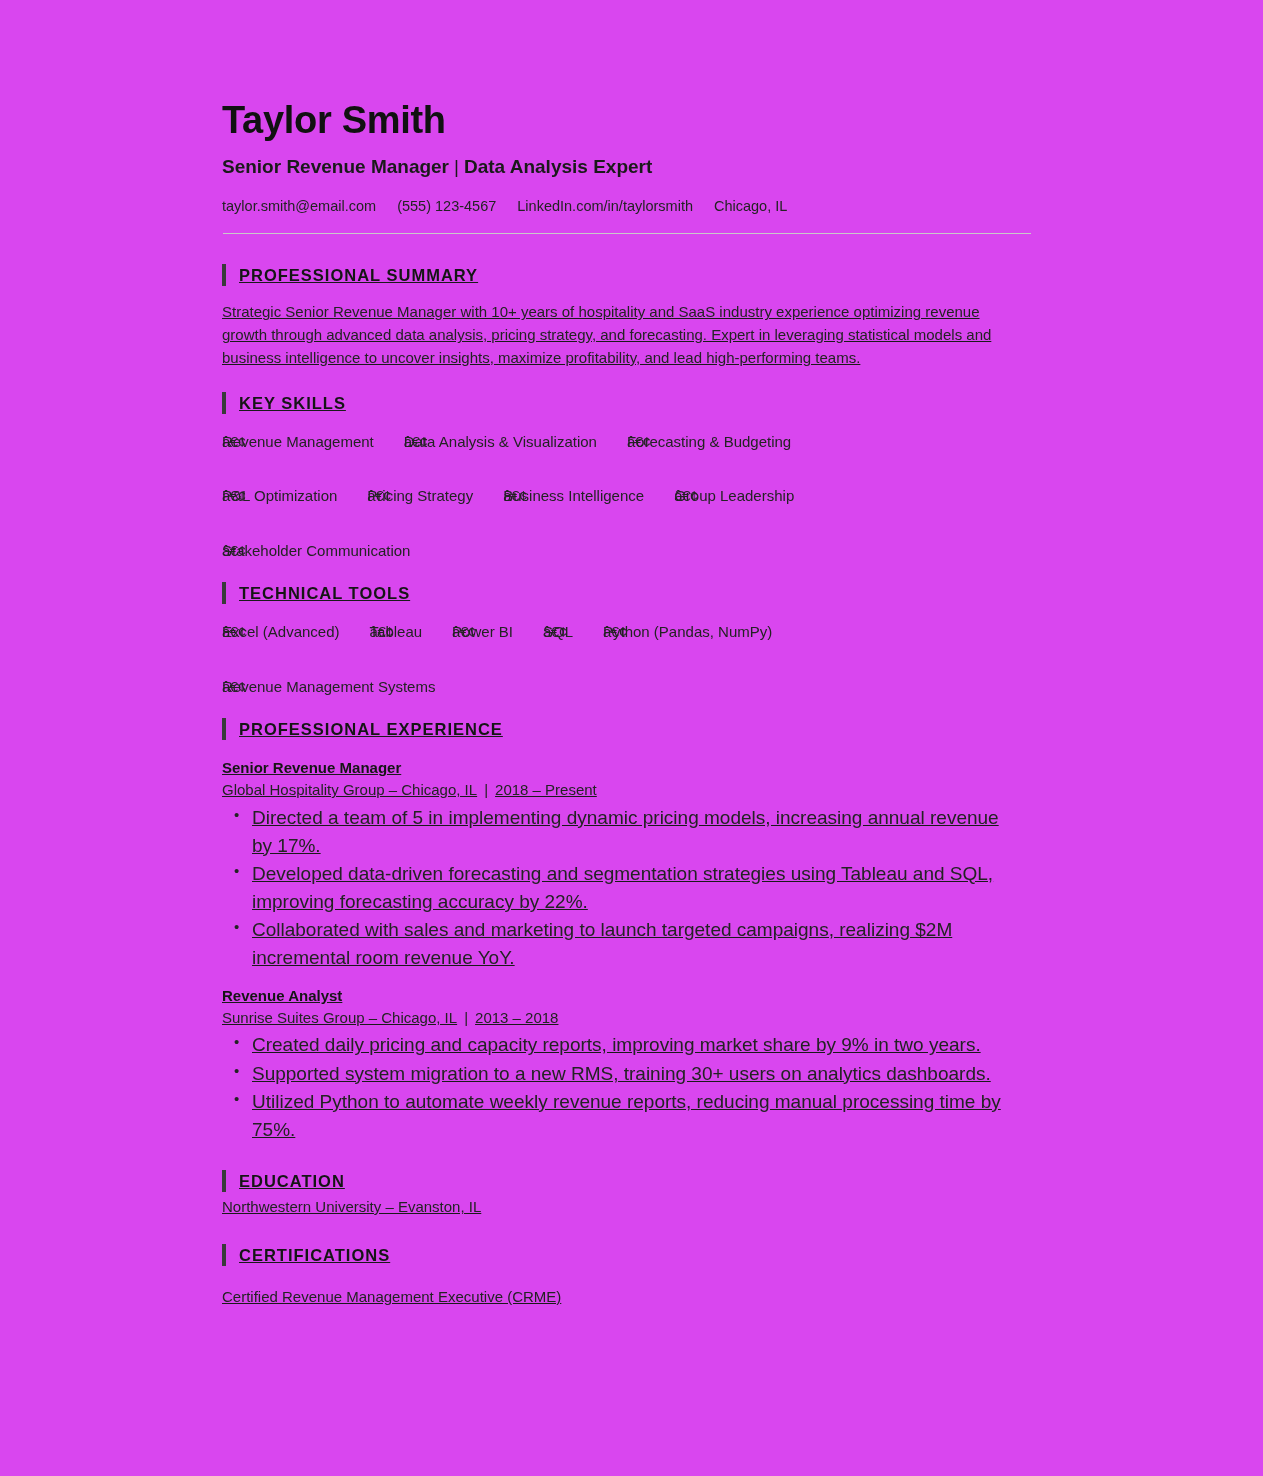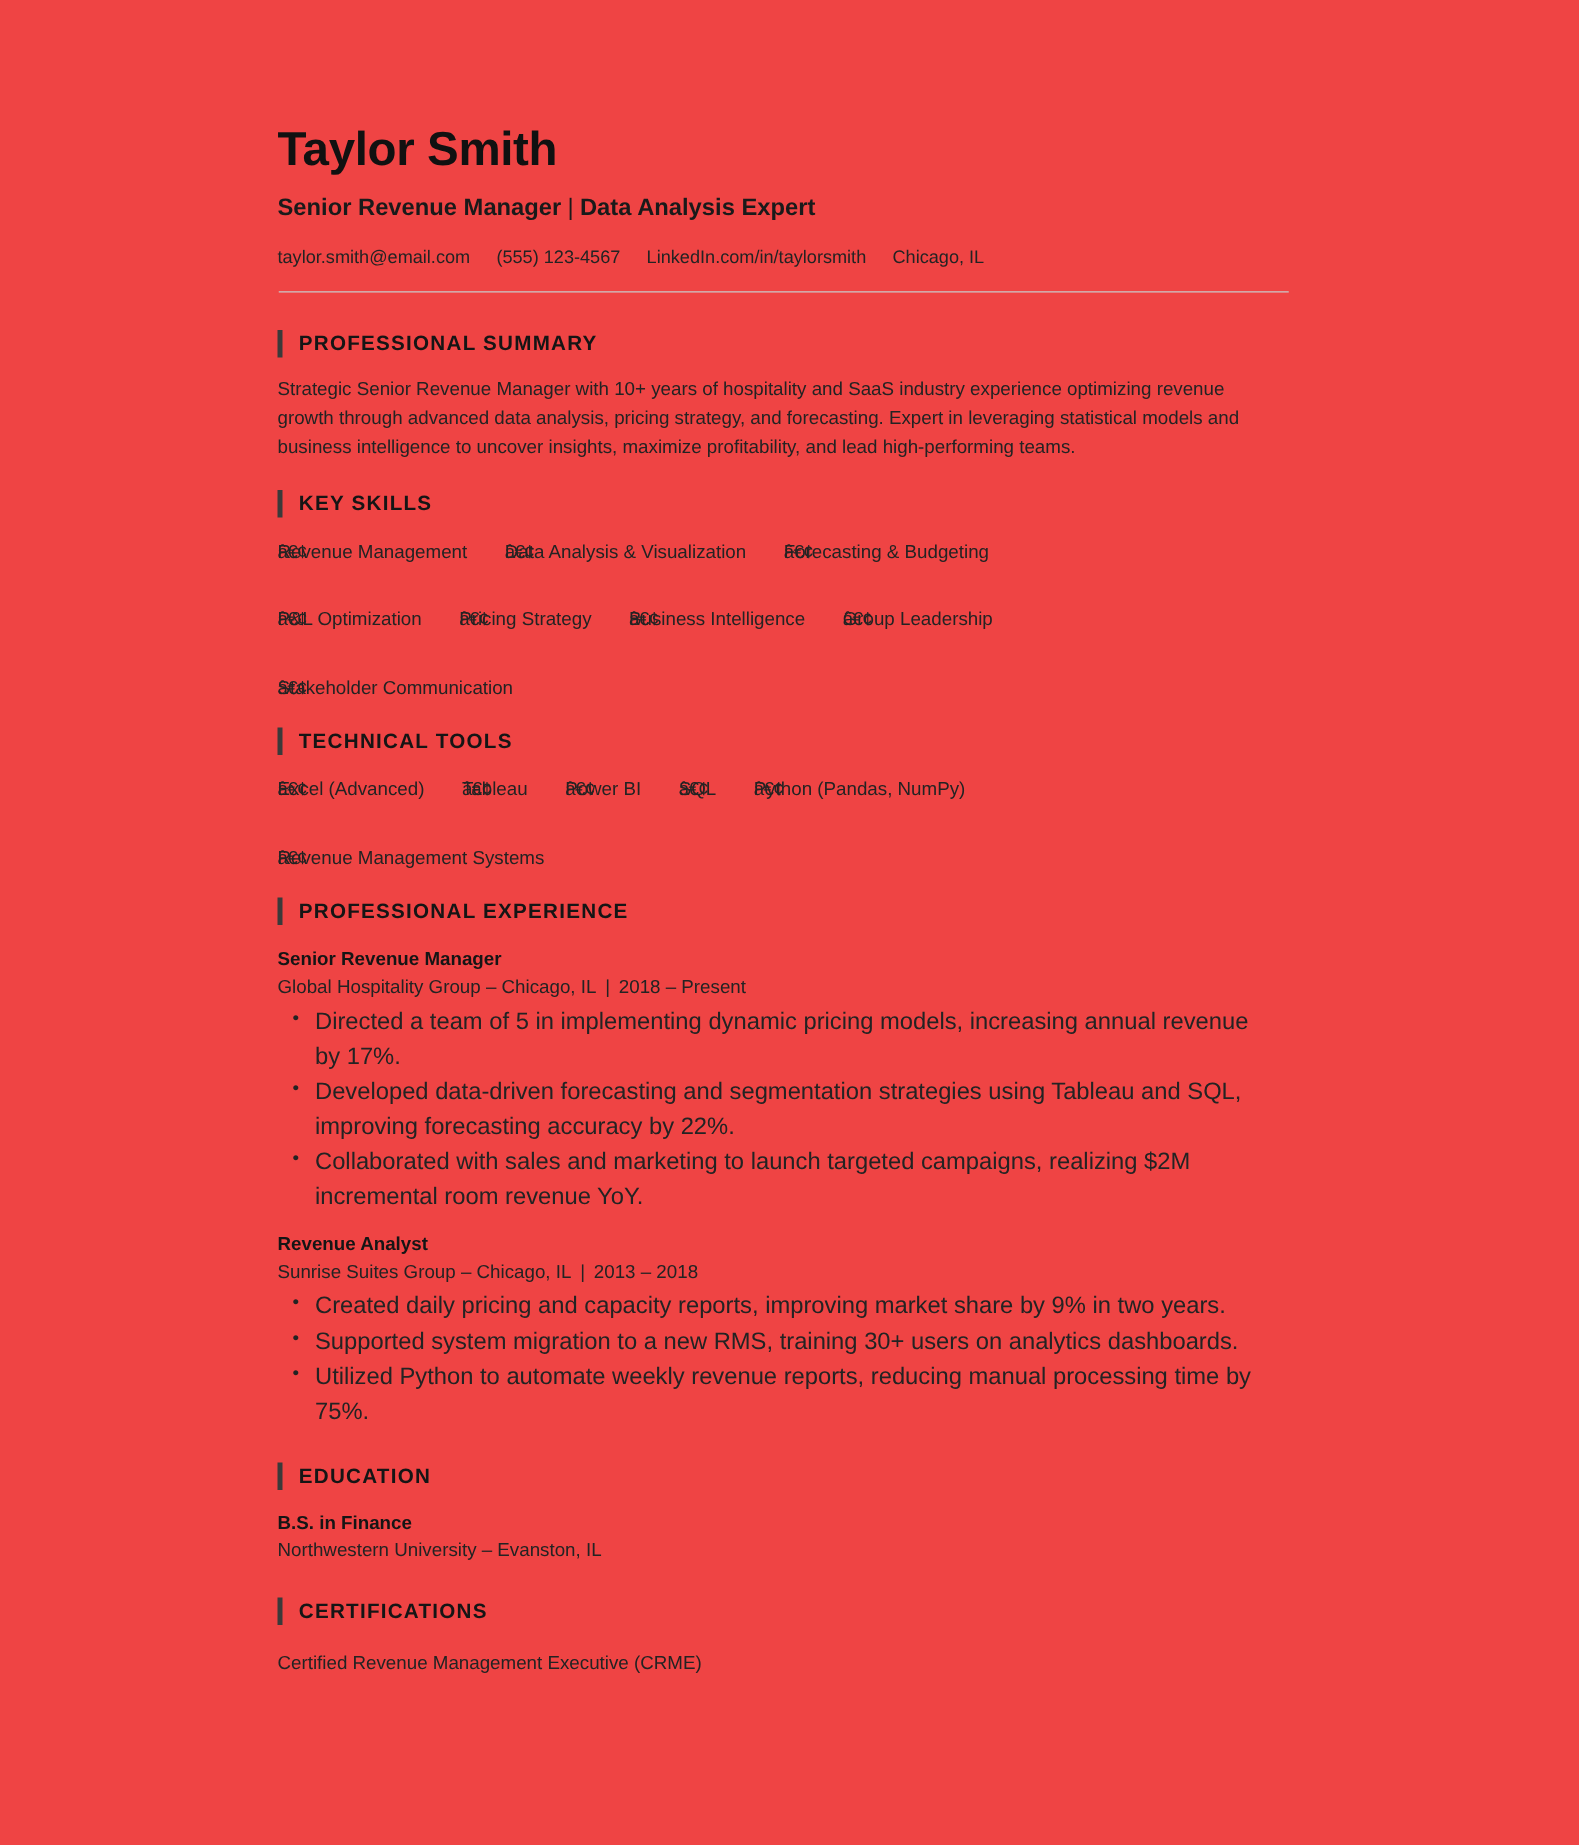--- a/index.html
+++ b/index.html
@@ -11,21 +11,21 @@
     width: 1263px;
     height: 1476px;
     font-family: "Liberation Sans", sans-serif;
     color: #1a1a1a;
     -webkit-font-smoothing: antialiased;
   }
   .page {
     position: relative;
     width: 1263px;
     height: 1476px;
-    background: #ef4444;
+    background: #d946ef;
     box-sizing: border-box;
   }
   .sheet {
     position: absolute;
     left: 222px;
     top: 0;
     width: 810px;
   }
 
   
@@ -62,20 +62,21 @@
   .rule {
     margin-top: 18px;
     border: 0;
     border-top: 1px solid #c9c9c9;
     width: 808px;
   }
 
   
   .section {
     padding-top: 22px;
+    text-decoration: underline;
   }
   .section-head {
     display: flex;
     align-items: center;
     gap: 13px;
     padding-bottom: 4px;
   }
   .accent-bar {
     display: block;
     width: 4px;
@@ -257,21 +258,20 @@
             </ul>
           </div>
         </div>
     </div>
 
     <div class="section sec-gap-sm">
       <div class="section-head">
         <span class="accent-bar"></span>
         <span class="section-title">EDUCATION</span>
       </div>
-      <div class="edu-degree">B.S. in Finance</div>
       <div class="edu-school">Northwestern University – Evanston, IL</div>
     </div>
 
     <div class="section sec-gap-sm">
       <div class="section-head">
         <span class="accent-bar"></span>
         <span class="section-title">CERTIFICATIONS</span>
       </div>
       <div id="cert-list">
           <div class="cert-line">Certified Revenue Management Executive (CRME)</div>

